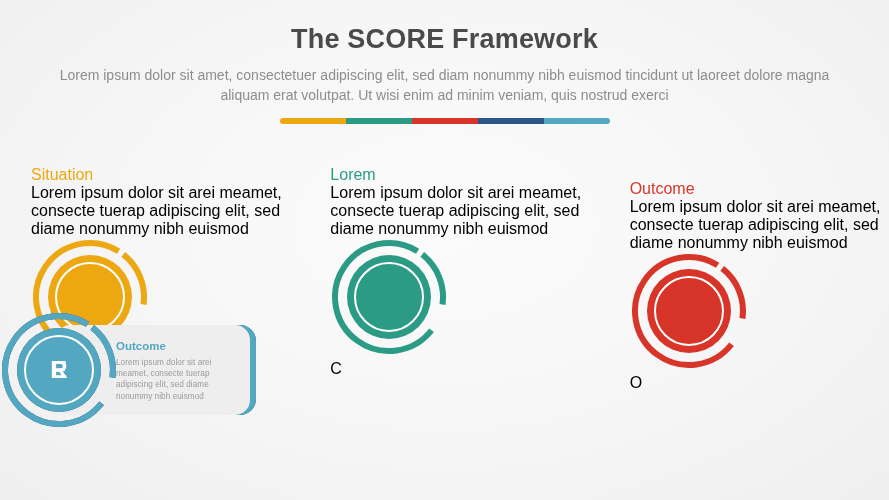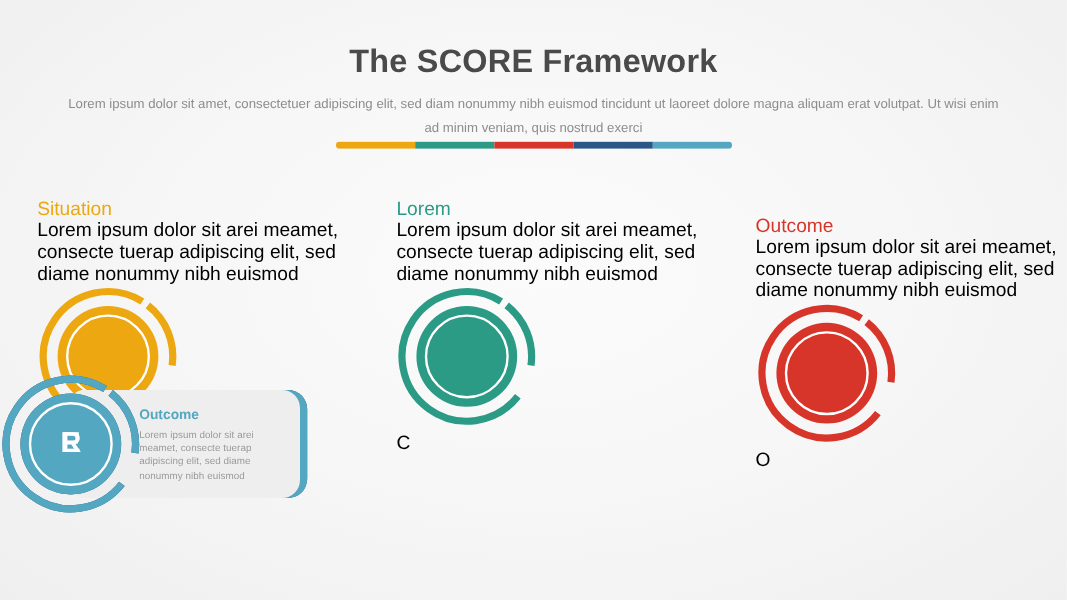--- a/index.html
+++ b/index.html
@@ -19,37 +19,37 @@
 
   .slide {
     position: relative;
     width: 889px;
     height: 500px;
   }
 
   
   .header {
     position: absolute;
-    top: 34px;
+    top: 22px;
     left: 0;
     width: 889px;
     text-align: center;
   }
 
   .title {
     font-size: 27px;
     font-weight: bold;
     color: #4a4a4a;
     letter-spacing: 0.2px;
     line-height: 34px;
   }
 
   .subtitle {
     margin-top: 9px;
-    font-size: 11px;
+    font-size: 14px;
     color: #8d8d8d;
     line-height: 20px;
     width: 790px;
     margin-left: auto;
     margin-right: auto;
     font-weight: 400;
   }
 
   
   .divider {

